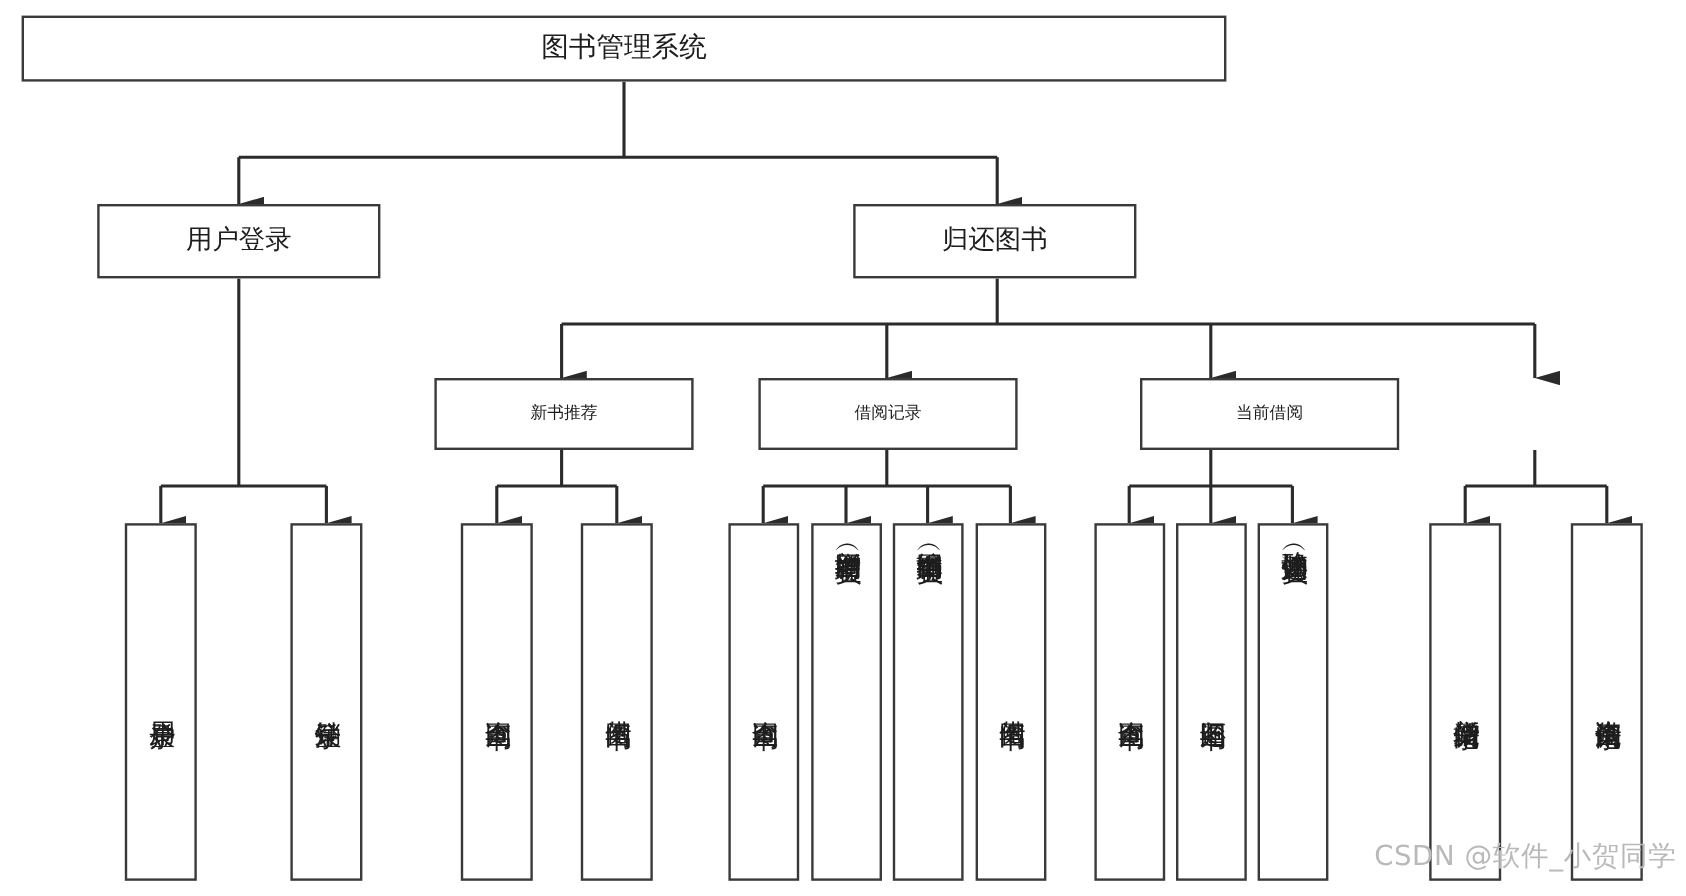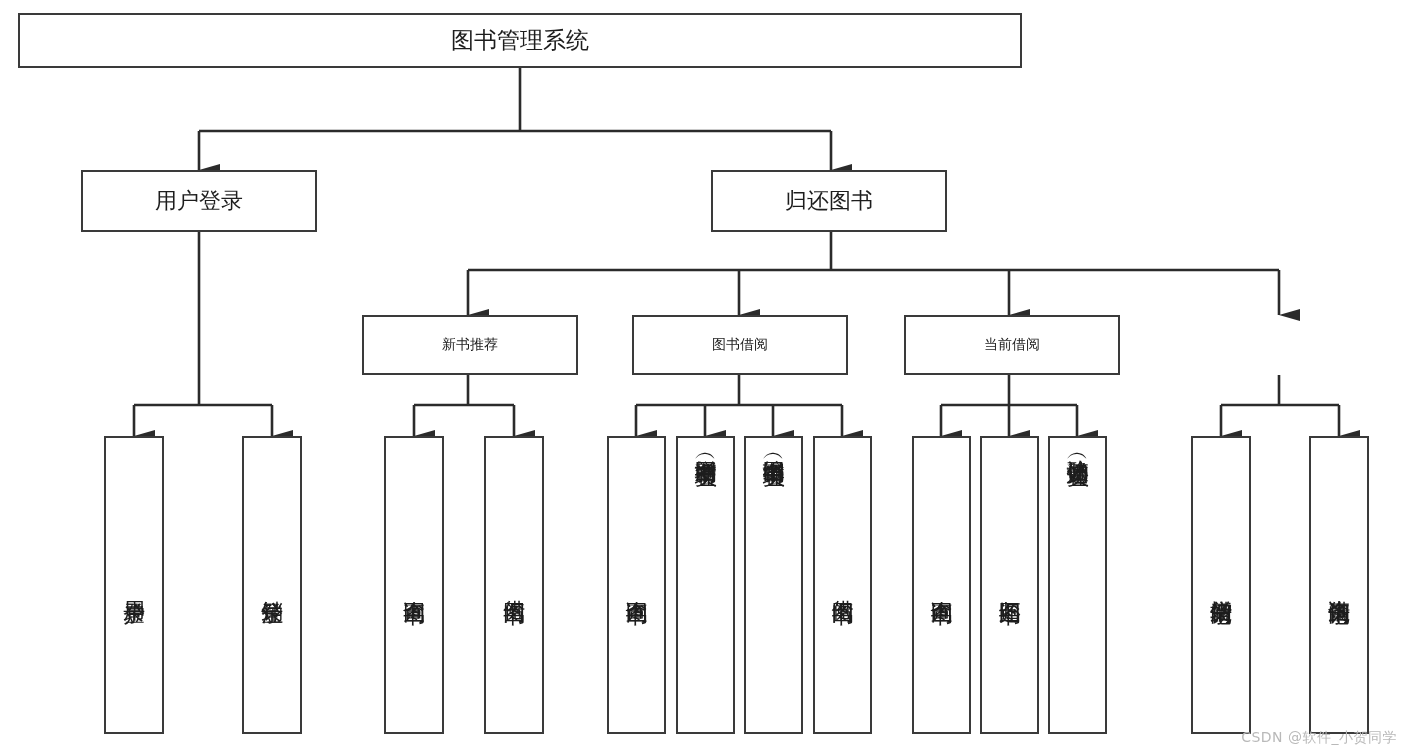--- a/index.html
+++ b/index.html
@@ -58,22 +58,22 @@
   }
   .node.leaf.top-aligned {
     justify-content: flex-start;
   }
   .node-label {
     display: block;
   }
   #watermark {
     position: absolute;
     right: 8px;
-    bottom: 0;
-    font-size: 14px;
+    bottom: 18px;
+    font-size: 23px;
     color: #b9b9b9;
     letter-spacing: 0.5px;
     white-space: nowrap;
     user-select: none;
   }
 </style>
 </head>
 <body>
 
 <div id="diagram-root">
@@ -138,23 +138,23 @@
     <span class="node-label">用户登录</span>
   </div>
   <div class="node level1" style="left:711px; top:170px; width:236px; height:62px;">
     <span class="node-label">归还图书</span>
   </div>
 
   <div class="node level2" style="left:362px; top:315px; width:216px; height:60px;">
     <span class="node-label">新书推荐</span>
   </div>
   <div class="node level2" style="left:632px; top:315px; width:216px; height:60px;">
-    <span class="node-label">图书借阅</span>
-  </div>
-  <div class="node level2" style="left:904px; top:315px; width:216px; height:60px;">
+    <span class="node-label">借阅记录</span>
+  </div>
+  <div class="node level2" style="left:950px; top:315px; width:216px; height:60px;">
     <span class="node-label">当前借阅</span>
   </div>
 
   <div class="node leaf" style="left:104px; top:436px; width:60px; height:298px;">
     <span class="node-label">用户登录</span>
   </div>
   <div class="node leaf" style="left:242px; top:436px; width:60px; height:298px;">
     <span class="node-label">注销登录</span>
   </div>
 

